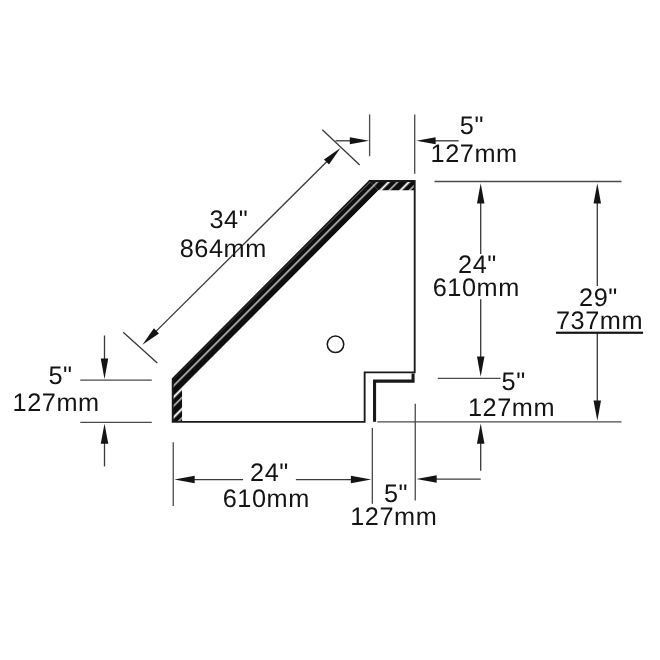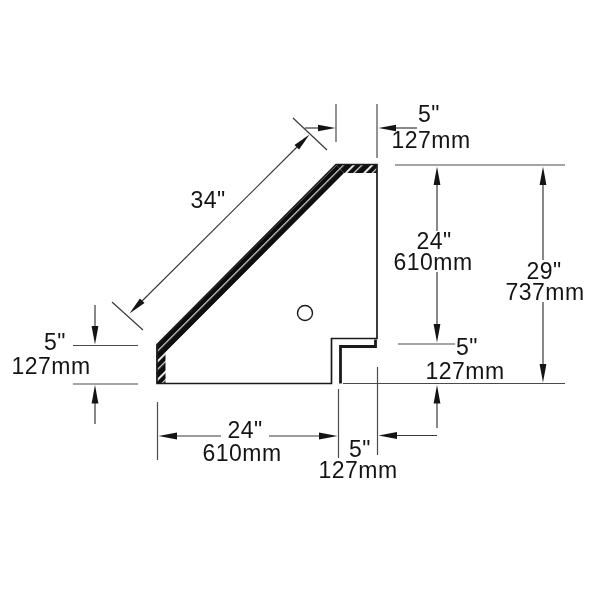--- a/index.html
+++ b/index.html
@@ -102,29 +102,30 @@
       <polygon points="337.5,436 319,432.6 319,439.4" stroke="none"></polygon>
     </g>
 
     <g stroke="#3a3a3a" stroke-width="1.2" fill="#141414">
       <path d="M395,435.5 H437" fill="none"></path>
       <polygon points="378.5,435.5 397,432.1 397,438.9" stroke="none"></polygon>
     </g>
   </svg>
 
   <div class="dim-label" style="left:208px;top:200px;">34"</div>
+  <div class="dim-label" style="left:203px;top:226px;">864mm</div>
 
   <div class="dim-label" style="left:429px;top:114px;">5"</div>
   <div class="dim-label" style="left:431px;top:140px;">127mm</div>
 
   <div class="dim-label" style="left:434px;top:241px;">24"</div>
   <div class="dim-label" style="left:433px;top:262px;">610mm</div>
 
   <div class="dim-label" style="left:544px;top:271px;">29"</div>
-  <div class="dim-label" style="left:545px;top:292px;">737mm</div>
+  <div class="dim-label" style="left:545px;top:292px;text-decoration:underline;">737mm</div>
 
   <div class="dim-label" style="left:55px;top:342px;">5"</div>
   <div class="dim-label" style="left:51px;top:366px;">127mm</div>
 
   <div class="dim-label" style="left:467px;top:347px;">5"</div>
   <div class="dim-label" style="left:465px;top:371px;">127mm</div>
 
   <div class="dim-label" style="left:245px;top:430px;">24"</div>
   <div class="dim-label" style="left:242px;top:453px;">610mm</div>
 

